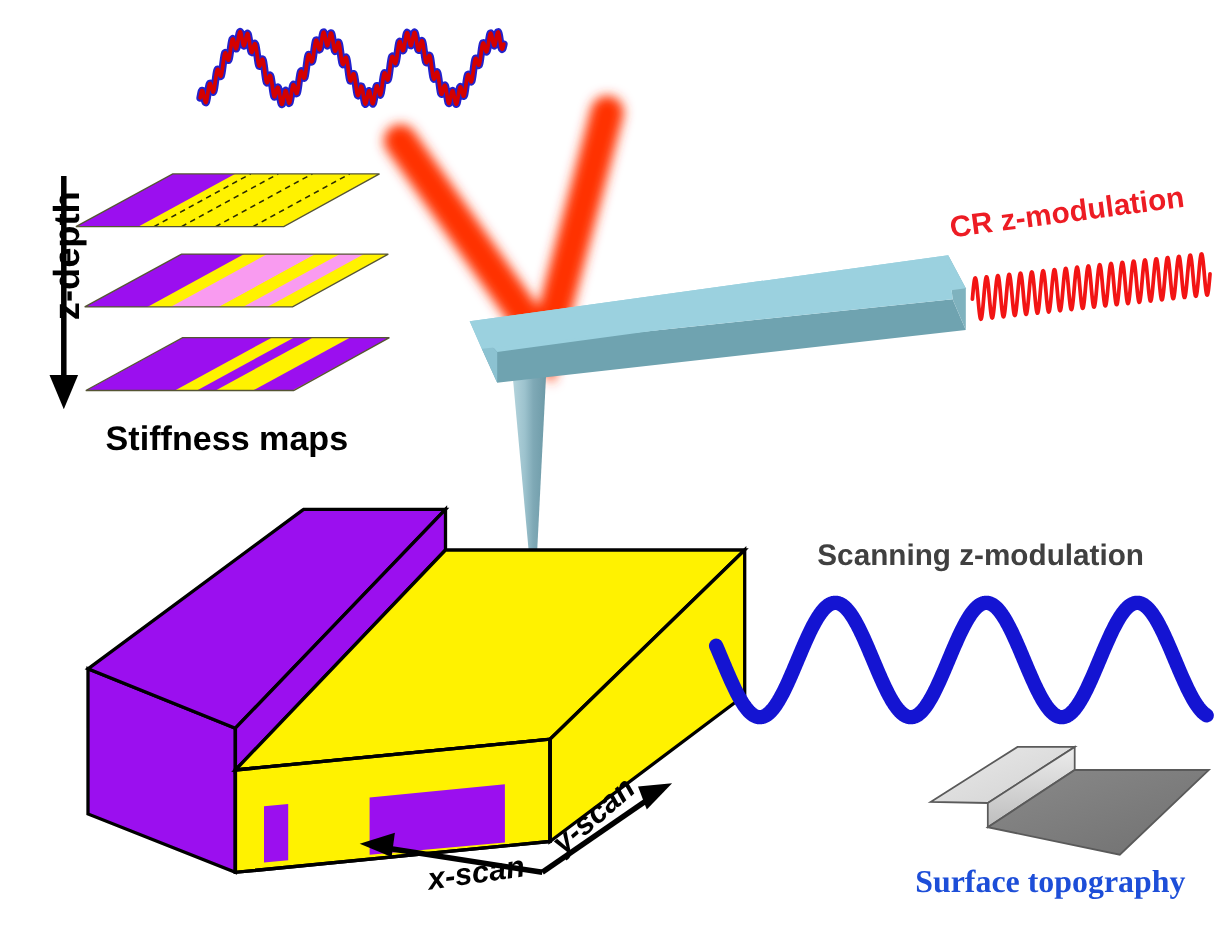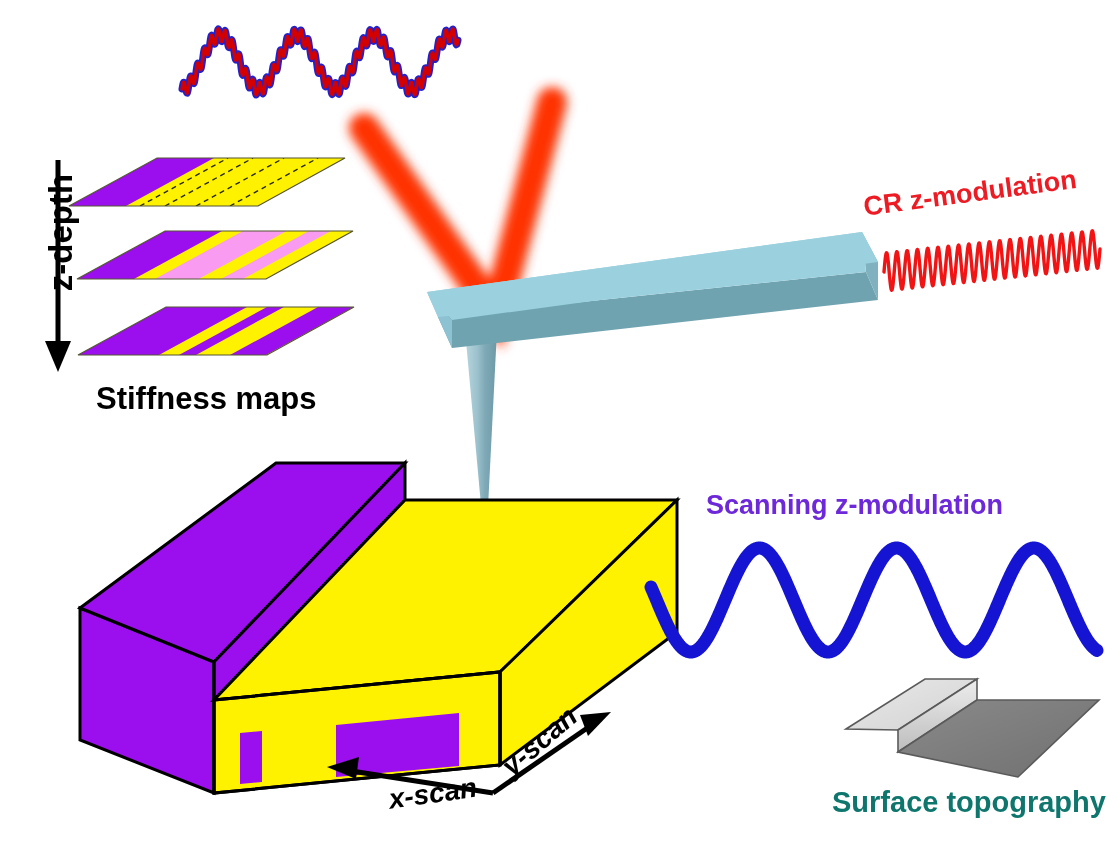--- a/index.html
+++ b/index.html
@@ -17,24 +17,24 @@
     transform:rotate(-90deg);transform-origin:center center;
   }
   #label-stiffness{
     left:72px;top:383px;font-size:31px;color:#000000;margin-left:24px;
   }
   #label-cr{
     left:862px;top:194px;font-size:27px;color:#ED1C24;
     transform:rotate(-7.5deg);transform-origin:left top;
   }
   #label-scanning{
-    left:706px;top:492px;font-size:27px;color:#6d28d9;
+    left:743px;top:492px;font-size:27px;color:#404040;
   }
   #label-surface{
-    left:832px;top:788px;font-size:29px;color:#0f766e;
+    left:832px;top:788px;font-size:29px;color:#1d4ed8;font-family:Liberation Serif, serif;
   }
   #label-xscan{
     left:387px;top:786px;font-size:28px;color:#000000;
     font-style:italic;
     transform:rotate(-8deg);transform-origin:left top;
   }
   #label-yscan{
     left:497px;top:760px;font-size:28px;color:#000000;
     font-style:italic;
     transform:rotate(-41deg);transform-origin:left top;

